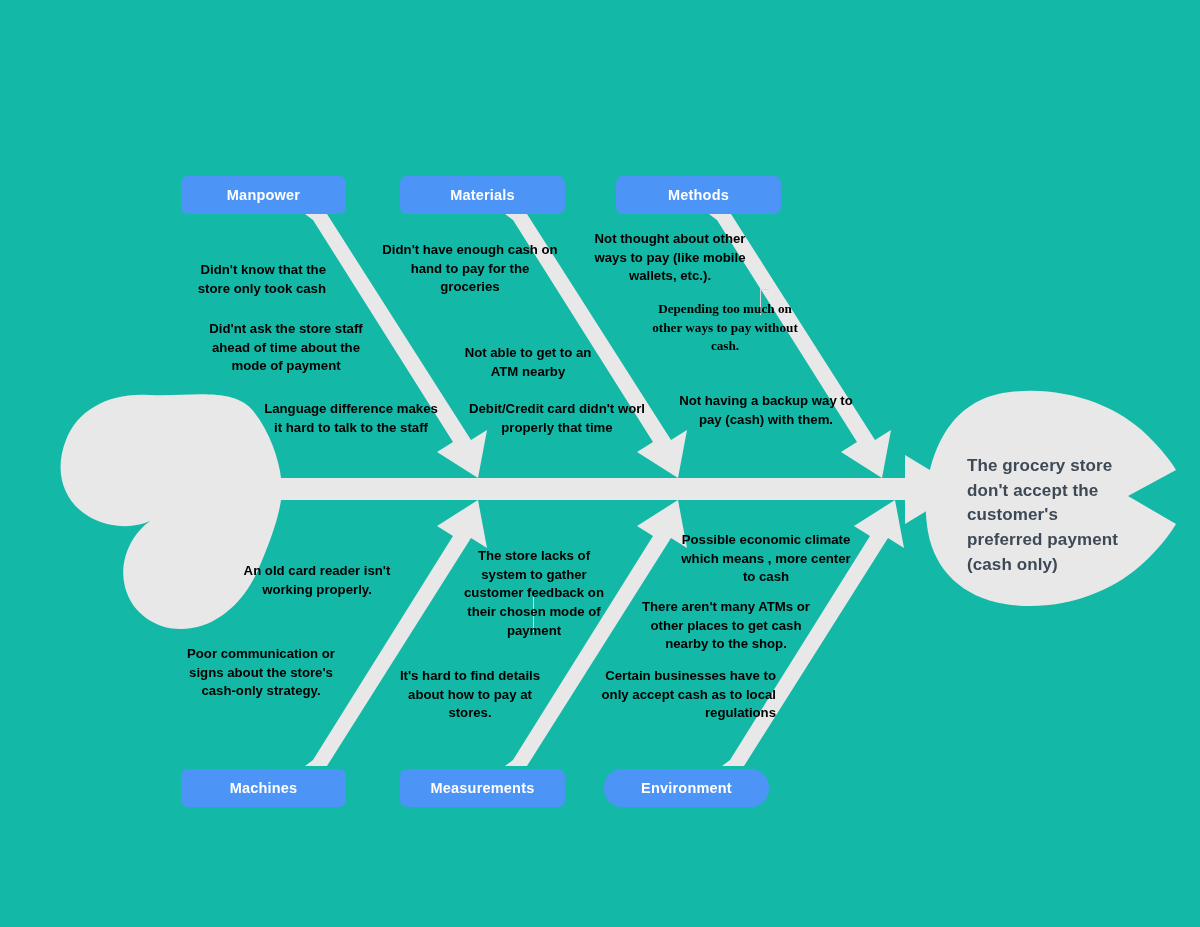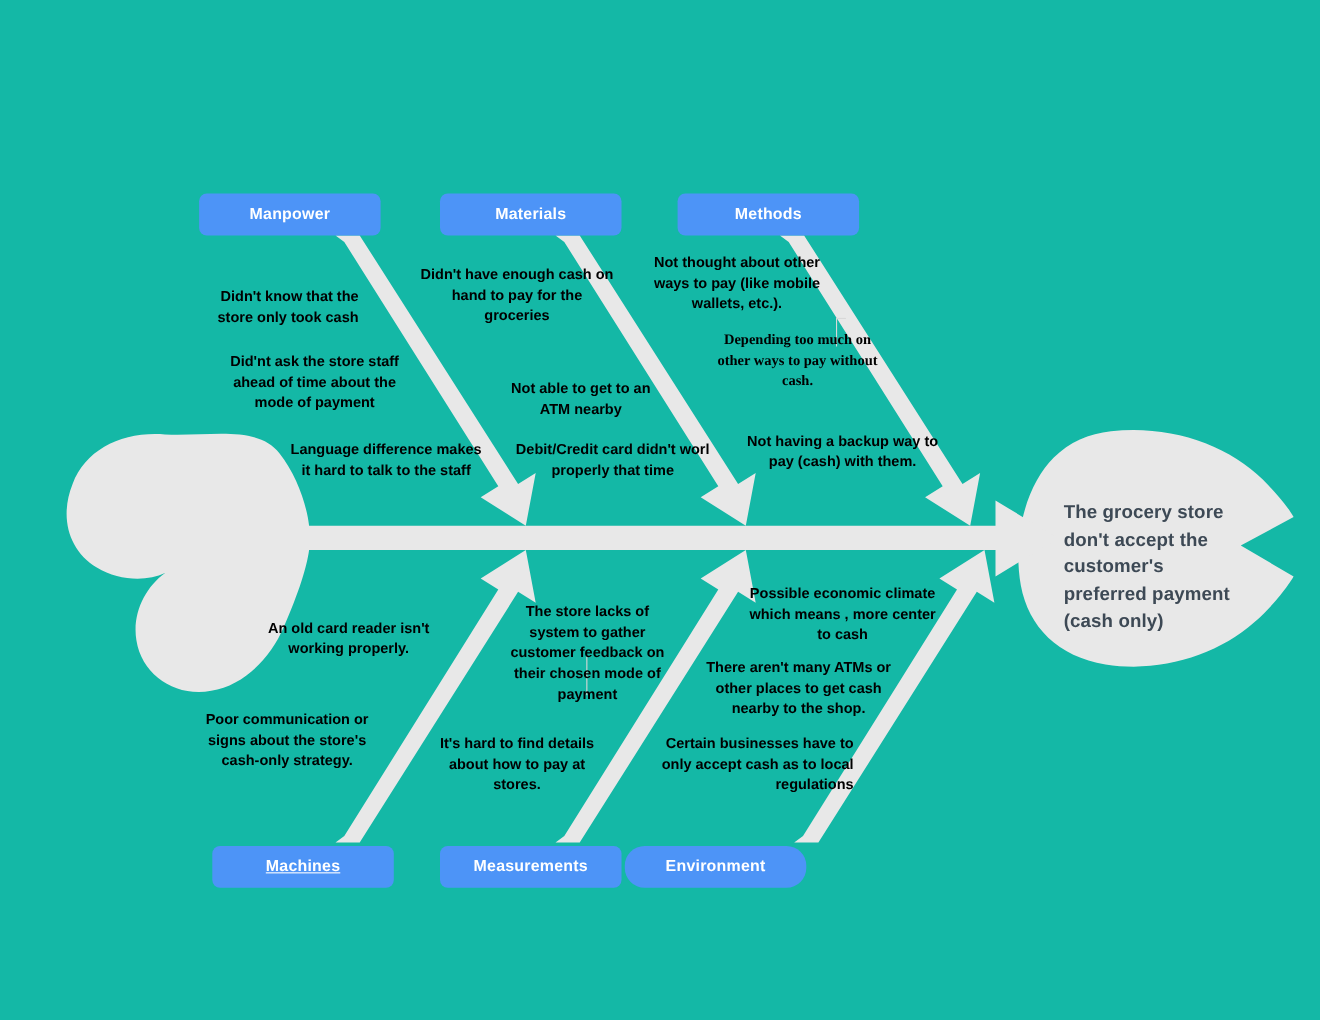--- a/index.html
+++ b/index.html
@@ -130,27 +130,27 @@
   <div class="cat-box" style="left:181px; top:176px;">
     <span>Manpower</span>
   </div>
   <div class="cat-box" style="left:400px; top:176px;">
     <span>Materials</span>
   </div>
   <div class="cat-box" style="left:604px; top:176px;margin-left:12px;">
     <span>Methods</span>
   </div>
 
-  <div class="cat-box" style="left:193px; top:769px;text-decoration:underline;">
+  <div class="cat-box" style="left:181px; top:769px;">
     <span>Machines</span>
   </div>
   <div class="cat-box" style="left:400px; top:769px;">
     <span>Measurements</span>
   </div>
-  <div class="cat-box" style="left:568px; top:769px;border-radius:18px;">
+  <div class="cat-box" style="left:604px; top:769px;border-radius:18px;">
     <span>Environment</span>
   </div>
 
   <div class="cause left-align" style="left:176px; top:261px; width:150px;">Didn't know that the store only took cash</div>
   <div class="cause" style="left:196px; top:320px; width:180px;">Did'nt ask the store staff ahead of time about the mode of payment</div>
   <div class="cause" style="left:262px; top:400px; width:178px;">Language difference makes it hard to talk to the staff</div>
 
   <div class="cause" style="left:380px; top:241px; width:180px;">Didn't have enough cash on hand to pay for the groceries</div>
   <div class="cause" style="left:452px; top:344px; width:152px;">Not able to get to an ATM  nearby</div>
   <div class="cause" style="left:466px; top:400px; width:182px;">Debit/Credit card didn't worl properly that time</div>

